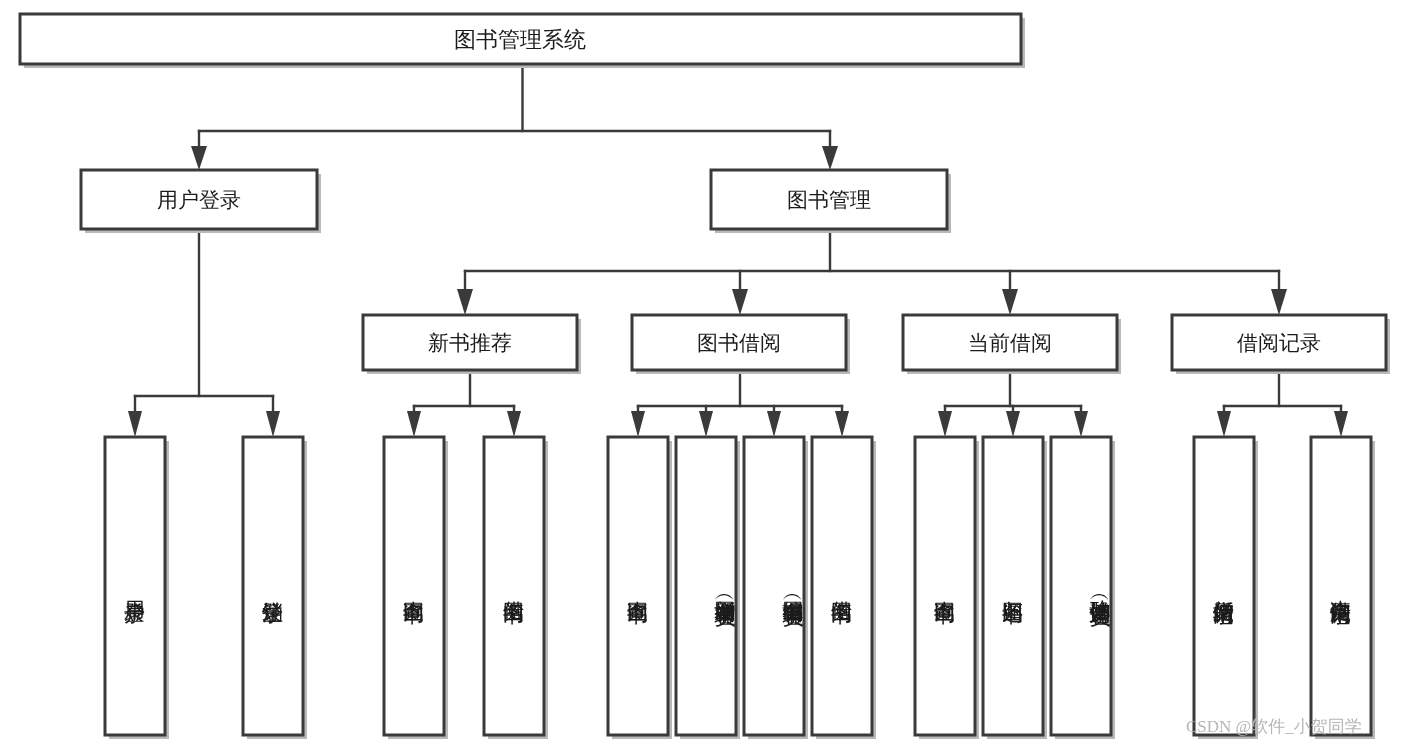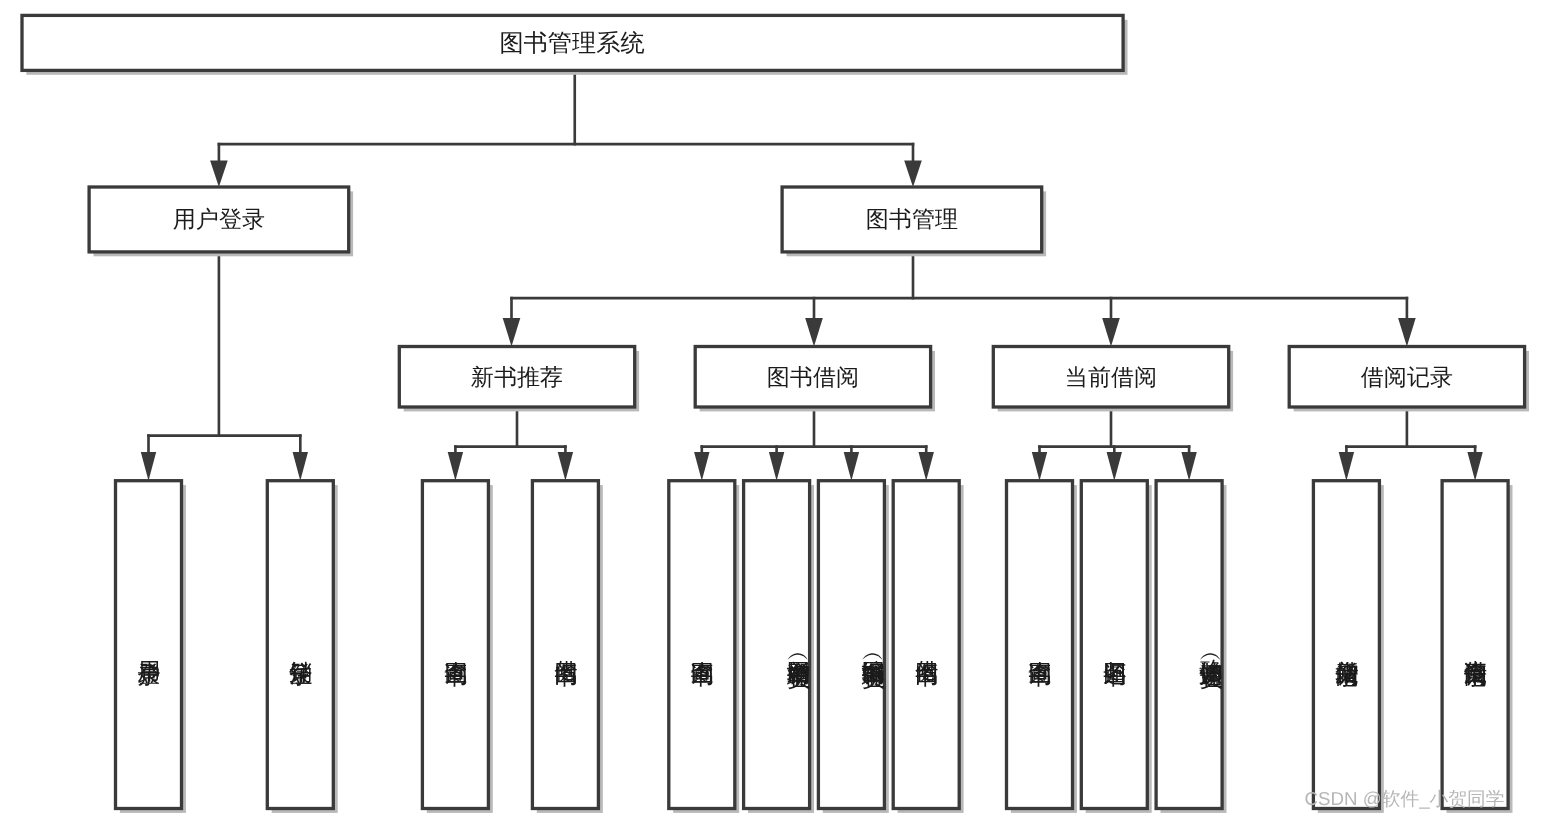--- a/index.html
+++ b/index.html
@@ -66,21 +66,21 @@
     letter-spacing: 1px;
     line-height: 1;
     display: flex;
     align-items: center;
     justify-content: center;
     pointer-events: none;
     box-sizing: border-box;
   }
   .watermark {
     position: absolute;
-    font-family: Liberation Sans, sans-serif;
+    font-family: Liberation Serif, serif;
     font-size: 17px;
     color: #b6b6b6;
     left: 1186px;
     top: 715px;
     white-space: pre;
   }
 </style>
 </head>
 <body>
 

